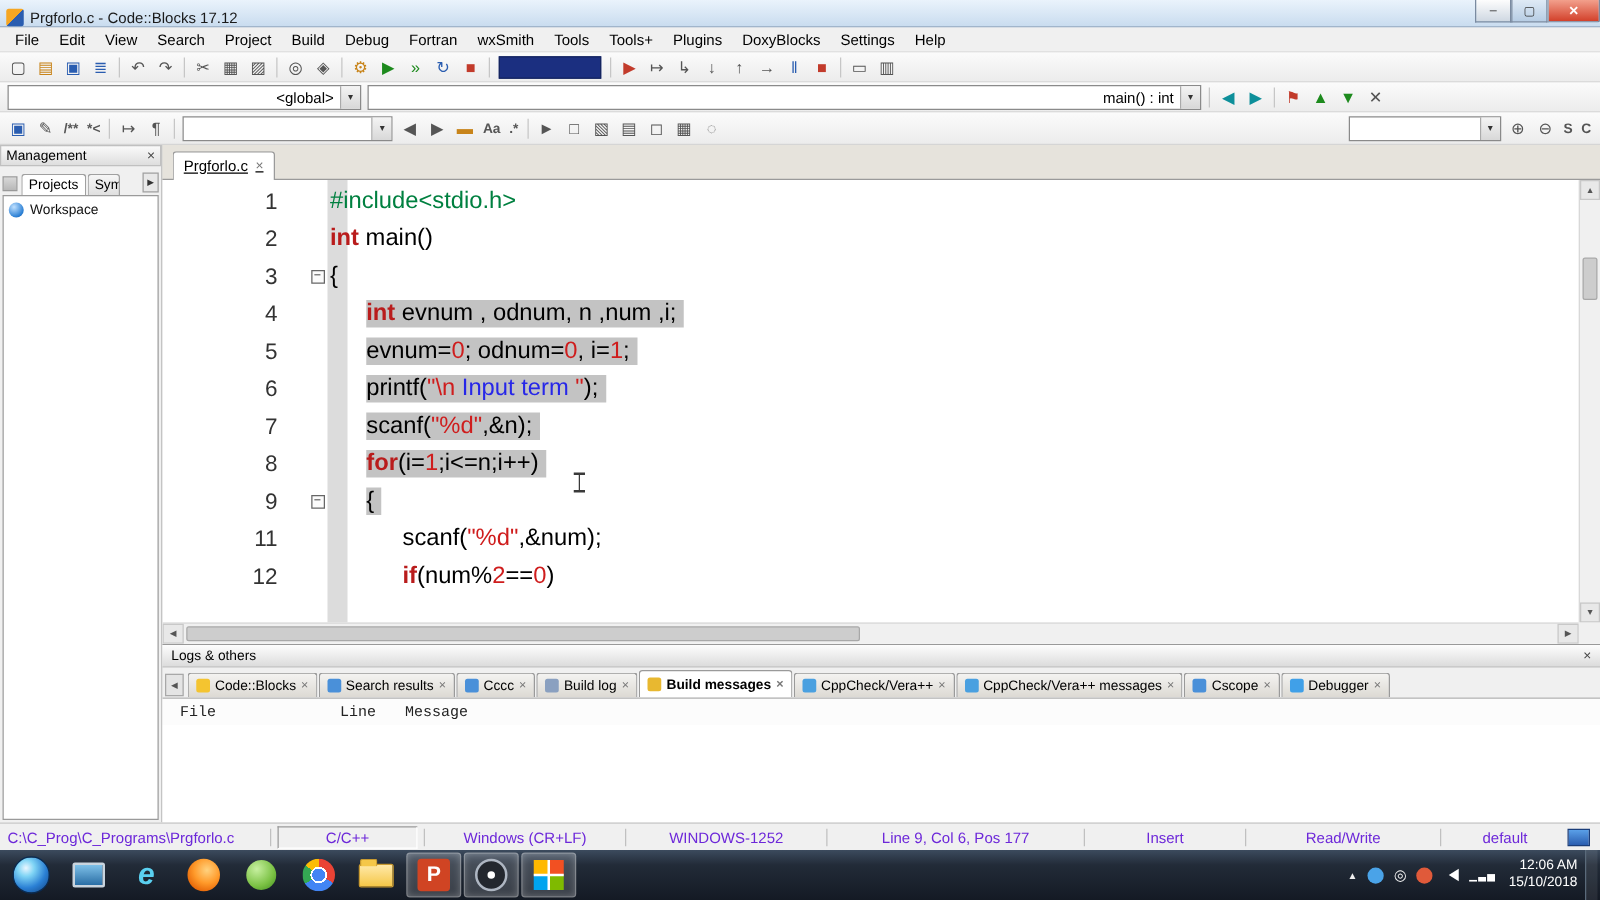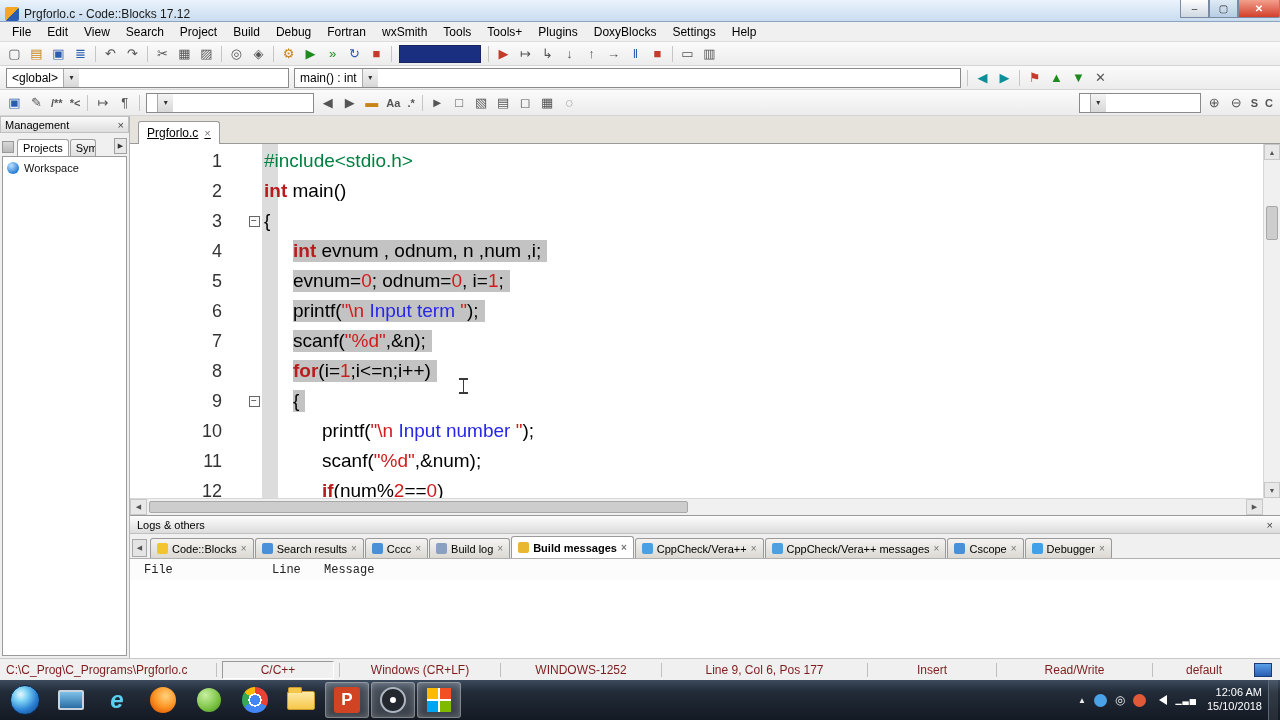--- a/index.html
+++ b/index.html
@@ -20,21 +20,21 @@
   .menu-item { padding:2px 8px; }
 
   
   .tbrow { height:24px; background:linear-gradient(#fbfbfb,#ececec); border-bottom:1px solid #d5d5d5; display:flex; align-items:center; padding:0 4px; gap:1px; }
   .tbrow.tb3 { height:26px; }
   .tb-icon { width:21px; height:21px; display:flex; align-items:center; justify-content:center; font-size:13px; color:#555; border-radius:2px; }
   .tb-text { width:auto; padding:0 3px; font-size:11px; font-weight:bold; }
   .c-green{color:#1d8a1d;} .c-red{color:#c23b2b;} .c-blue{color:#2a5db0;} .c-teal{color:#0d8f9a;} .c-amber{color:#c8841a;}
   .tb-sep { width:1px; height:16px; background:#c6c6c6; margin:0 3px; }
   .tb-spacer { flex:1; }
-  .combo { height:20px; border:1px solid #8a8a8a; background:#fff; display:flex; align-items:center; justify-content:flex-start; font-size:12px; margin:0 2px; }
+  .combo { height:20px; border:1px solid #8a8a8a; background:#fff; display:flex; align-items:center; justify-content:flex-end; font-size:12px; margin:0 2px; }
   .combo-text { padding:0 5px; white-space:nowrap; overflow:hidden; }
   .combo-arrow { width:16px; height:100%; border-left:1px solid #aaa; background:linear-gradient(#f4f4f4,#d8d8d8); display:flex; align-items:center; justify-content:center; font-size:8px; color:#333; }
   .navy-box { height:18px; background:#1b2f80; border:1px solid #15255f; margin:0 3px; }
 
   
   .mainrow { flex:1; min-height:0; display:flex; }
   .mgmt { width:130px; background:#f0f0f0; border-right:1px solid #b5b5b5; display:flex; flex-direction:column; }
   .mgmt-header { height:17px; background:linear-gradient(#fafafa,#dedede); border:1px solid #c0c0c0; font-size:11px; display:flex; justify-content:space-between; align-items:center; padding:0 4px; }
   .mgmt-close { color:#444; font-size:11px; }
   .mgmt-tabs { height:23px; display:flex; align-items:flex-end; padding:3px 2px 0; gap:1px; }
@@ -83,21 +83,21 @@
   .log-scroll { width:15px; height:18px; border:1px solid #a8a8a8; background:#e4e4e4; font-size:7px; color:#555; display:flex; align-items:center; justify-content:center; margin-right:2px; margin-bottom:1px; }
   .log-tab { height:20px; display:flex; align-items:center; gap:4px; padding:3px 6px; font-size:11px; border:1px solid #9a9a9a; border-bottom:none; border-radius:3px 3px 0 0; background:linear-gradient(#f4f3f1,#dcd9d3); white-space:nowrap; flex:none; }
   .log-tab.active { background:#fff; font-weight:bold; height:22px; }
   .log-tab-icon { width:11px; height:11px; border-radius:2px; flex:none; }
   .log-tab-close { color:#777; font-size:10px; }
   .logs-colhead { height:22px; background:#fcfcfc; border-top:1px solid #b0b0b0; display:flex; align-items:center; padding-left:14px; font-family:"Liberation Mono", monospace; font-size:12px; color:#222; }
   .log-col-0 { width:128px; } .log-col-1 { width:52px; } .log-col-2 { flex:1; }
   .logs-body { flex:1; background:#fff; }
 
   
-  .statusbar { height:22px; background:#f0f0f0; border-top:1px solid #c8c8c8; display:flex; align-items:center; font-size:12px; color:#7f1d1d; }
+  .statusbar { height:22px; background:#f0f0f0; border-top:1px solid #c8c8c8; display:flex; align-items:center; font-size:12px; color:#6d28d9; }
   .sb-item { text-align:center; white-space:nowrap; overflow:hidden; flex:none; }
   .sb-path { flex:1; text-align:left; padding-left:6px; }
   .sb-box { border:1px solid; border-color:#9a9a9a #ffffff #ffffff #9a9a9a; padding:1px 0; background:#f0f0f0; }
   .sb-sep { width:1px; height:14px; background:#c0c0c0; margin:0 5px; flex:none; }
   .sb-icon { width:18px; height:14px; background:linear-gradient(#5aa0e8,#2a5db0); border:1px solid #1a3d7a; margin:0 8px 0 4px; flex:none; }
 
   
   .taskbar { height:40px; background:linear-gradient(180deg,#3c4b5e 0%, #222b38 30%, #141a24 100%); display:flex; align-items:center; padding:0 2px; }
   .tb-apps { display:flex; align-items:center; height:100%; }
   .tb-app { width:44px; height:36px; margin:0 1px; border-radius:3px; display:flex; align-items:center; justify-content:center; }
@@ -335,26 +335,20 @@
               </div>
               <div class="eline">
                 <div class="lnum">9</div>
                 <div class="lgap"></div>
                 <div class="lfold">
                   <div class="foldbox">−</div>
                 </div>
                 <div class="lcode sel" style="margin-left: 31px;"><span class="tok-p">{</span></div>
               </div>
               <div class="eline">
-                <div class="lnum">10</div>
-                <div class="lgap"></div>
-                <div class="lfold"></div>
-                <div class="lcode" style="margin-left: 60px;"><span class="tok-p">printf(</span><span class="tok-q">"\n</span><span class="tok-s"> Input number </span><span class="tok-q">"</span><span class="tok-p">);</span></div>
-              </div>
-              <div class="eline">
                 <div class="lnum">11</div>
                 <div class="lgap"></div>
                 <div class="lfold"></div>
                 <div class="lcode" style="margin-left: 60px;"><span class="tok-p">scanf(</span><span class="tok-q">"%d"</span><span class="tok-p">,&amp;num);</span></div>
               </div>
               <div class="eline">
                 <div class="lnum">12</div>
                 <div class="lgap"></div>
                 <div class="lfold"></div>
                 <div class="lcode" style="margin-left: 60px;"><span class="tok-k">if</span><span class="tok-p">(num%</span><span class="tok-n">2</span><span class="tok-p">==</span><span class="tok-n">0</span><span class="tok-p">)</span></div>

